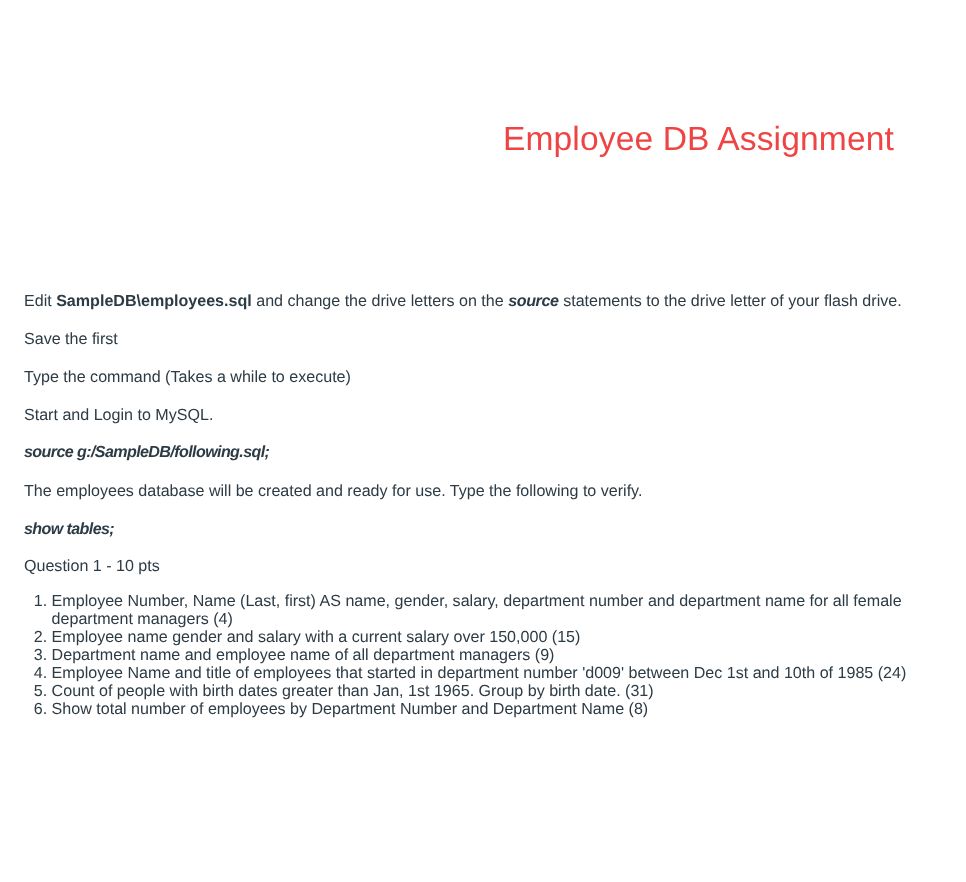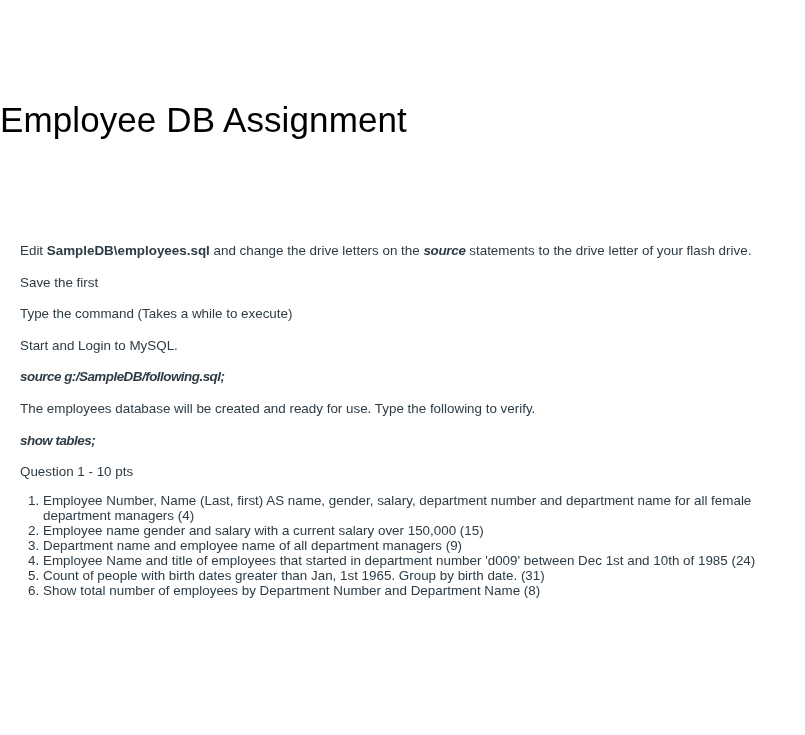--- a/index.html
+++ b/index.html
@@ -13,24 +13,24 @@
       overflow: hidden;
       position: relative;
       font-family: "Liberation Sans", "DejaVu Sans", sans-serif;
       color: #2D3B45;
     }
     .page-title {
       position: absolute;
       left: 0;
       top: 100px;
       width: 745px;
-      text-align: left;
-      font-size: 35px;
+      text-align: right;
+      font-size: 28px;
       font-weight: normal;
-      color: #000000;
+      color: #ef4444;
       margin: 0;
       letter-spacing: 0.1px;
     }
     .content {
       position: absolute;
       left: 20px;
       top: 240px;
       width: 790px;
       font-size: 13.4px;
       line-height: 21px;

